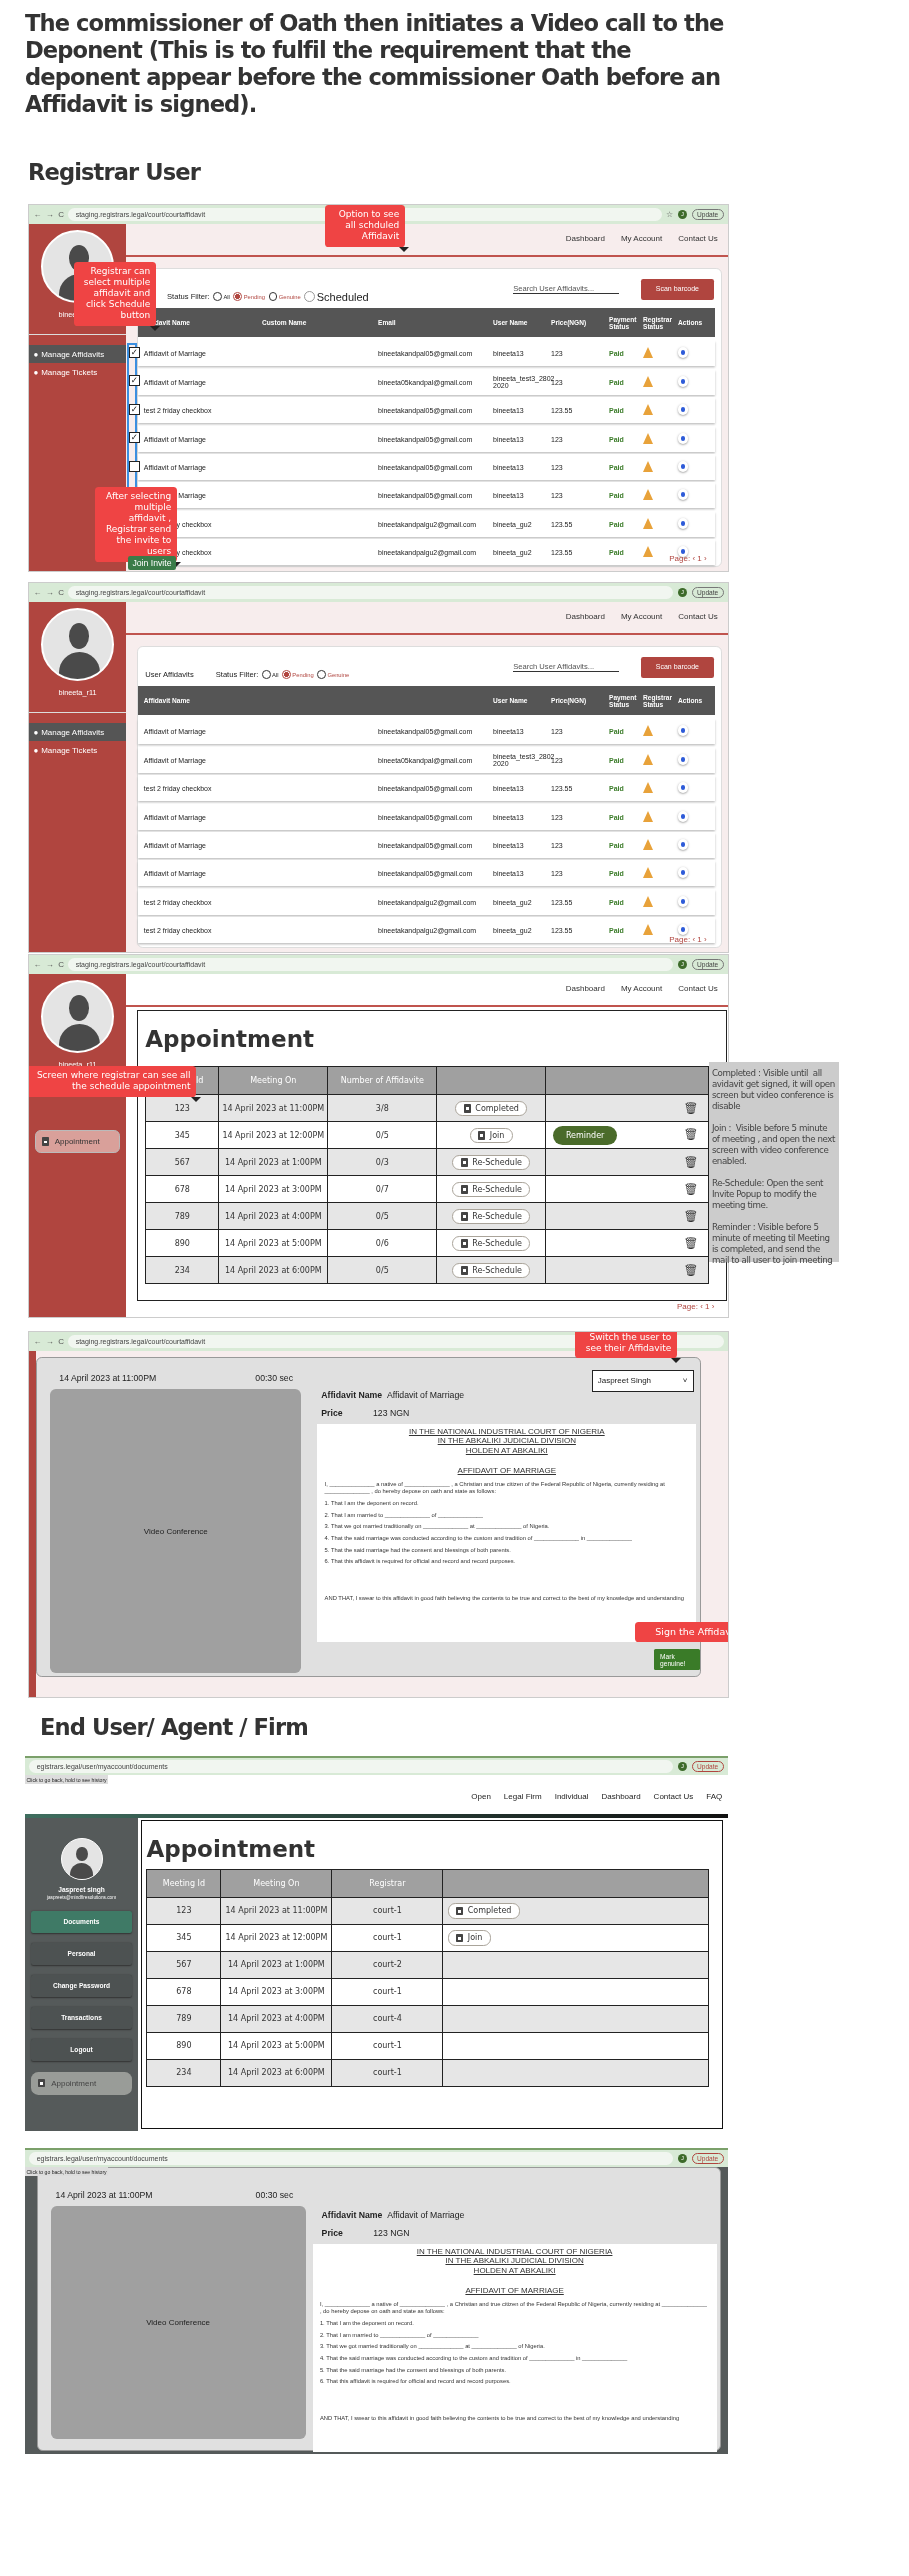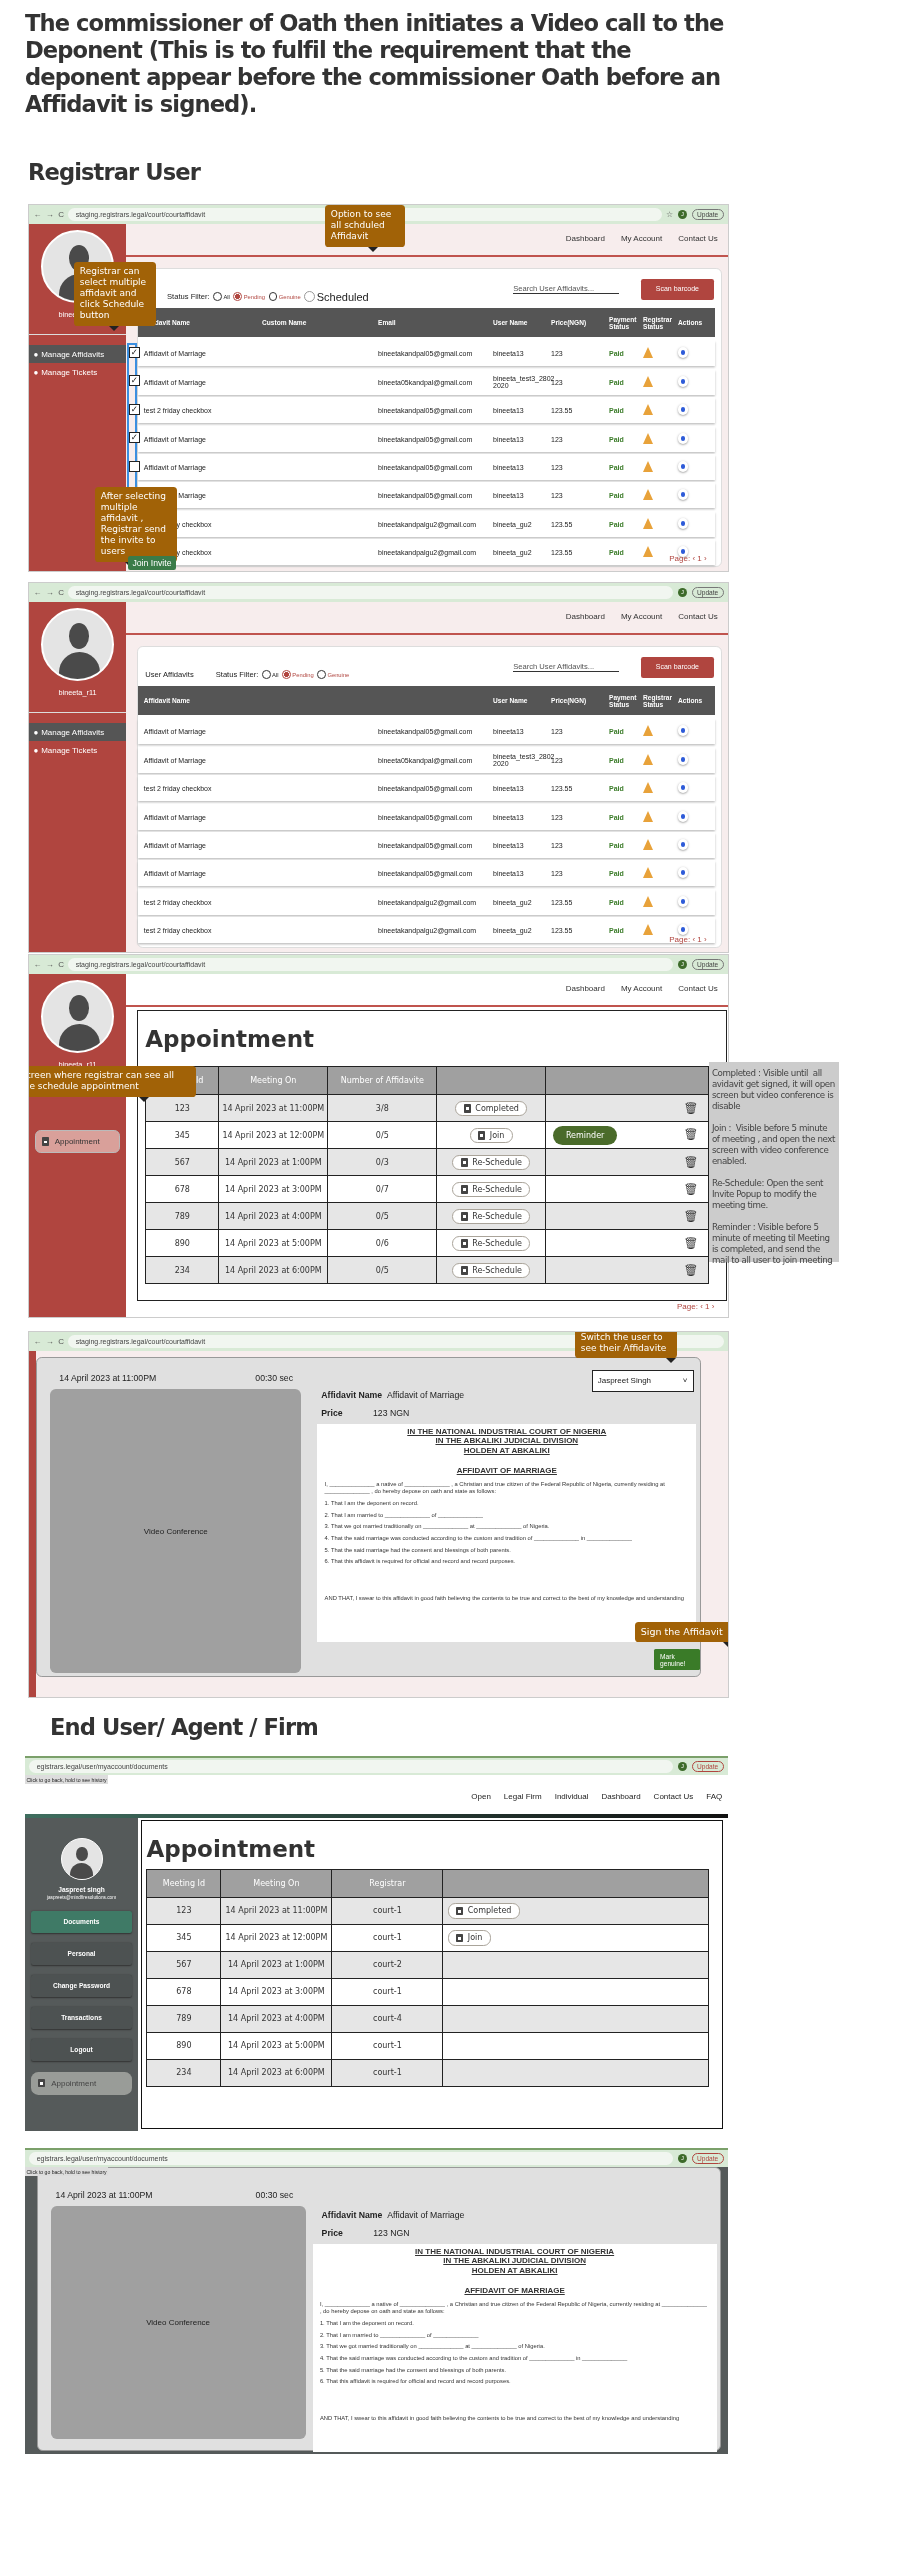--- a/index.html
+++ b/index.html
@@ -31,39 +31,39 @@
 .search{position:absolute;right:102px;top:14.6px;width:106px;border-bottom:0.7px solid #333;font-size:7.6px;color:#555}
 .scan{position:absolute;right:7.3px;top:10.2px;width:73px;height:20.4px;background:#b0453f;color:#fff;font-size:7px;text-align:center;line-height:20.4px;border-radius:2.2px}
 .thead{position:absolute;left:0;right:5.8px;top:39px;height:29px;background:#555;color:#fff;font-size:6.6px;font-weight:bold;display:flex;align-items:center}
 .row{position:absolute;left:0;right:5.8px;height:26px;background:#fff;box-shadow:0 1.5px 2.2px #bbb;font-size:7px;display:flex;align-items:center}
 .c1{width:124px;padding-left:5.8px}.c2{width:116px}.c3{width:115px}.c4{width:58px}.c5{width:58px}.c6{width:34px}.c7{width:35px}.c8{width:35px}
 .paid{color:#3a7b28;font-weight:bold}
 .tri{width:0;height:0;border-left:5.8px solid transparent;border-right:5.8px solid transparent;border-bottom:11px solid #e8a23a;display:inline-block}
 .eye{display:inline-block;width:10.2px;height:10.2px;border-radius:50%;background:#fff;box-shadow:0 0.7px 2.2px #999;position:relative}
 .eye:after{content:"";position:absolute;left:2.9px;top:2.9px;width:4.4px;height:4.4px;border-radius:50%;background:#2e5bd8}
 .pager{position:absolute;right:14.6px;bottom:2.9px;font-size:8px;color:#b0453f}
-.tip{position:absolute;background:#a16207;color:#fff;font:9px/11px "DejaVu Sans",sans-serif;text-align:left;border-radius:3.6px;padding:4.4px 5.8px;z-index:5}
+.tip{position:absolute;background:#ef4444;color:#fff;font:9px/11px "DejaVu Sans",sans-serif;text-align:right;border-radius:3.6px;padding:4.4px 5.8px;z-index:5}
 .tip:after{content:"";position:absolute;border:5.1px solid transparent}
 .tip.dn:after{top:100%;border-top-color:#222}
 .cb{display:inline-block;width:11px;height:11px;border:1.5px solid #222;background:#fff;font-size:8.7px;line-height:8px;text-align:center}
 .dlg{position:absolute;background:#fff;border-radius:4.4px;box-shadow:0 1.5px 5.8px #888;z-index:3}
 .apptable{border-collapse:collapse;font:8px "DejaVu Sans",sans-serif;color:#333}
 .apptable th{background:#a0a0a0;color:#fff;font-weight:normal;height:28px;border:0.7px solid #222}
 .apptable td{height:27px;border:0.7px solid #222;text-align:center}
 .apptable tr:nth-child(odd) td{background:#e6e6e6}
 .pill{display:inline-flex;align-items:center;gap:4.4px;border:1.5px solid #aaa49a;border-radius:7.3px;padding:2.2px 7.3px;background:#fff;font-size:8px}
 .cal{display:inline-block;width:7.3px;height:8.7px;background:#444;border-radius:0.7px;position:relative}
 .cal:after{content:"";position:absolute;left:2.2px;top:3.6px;width:2.9px;height:2.9px;background:#fff}
 .trash{display:inline-block;font-size:11.6px}
 .remind{display:inline-block;background:#4a6b2a;color:#fff;border-radius:10.2px;padding:5.1px 13px;font-size:8px}
 .note{position:absolute;background:#ccc;color:#444;font:8.7px/11px "DejaVu Sans",sans-serif;padding:5.8px 2.9px;letter-spacing:-0.4px}
 .vc{position:absolute;background:#e0e0e0;border-radius:5.8px;border:0.7px solid #999;z-index:4}
 .vcbox{position:absolute;background:#a0a0a0;border-radius:5.8px;font-size:8px;display:flex;align-items:center;justify-content:center;color:#222}
 .doc{position:absolute;background:#fff;font-size:5.8px;color:#333;overflow:hidden}
-.doc .hd{text-align:center;font-weight:bold;text-decoration:underline;font-size:8px;line-height:9.5px}
+.doc .hd{text-align:center;font-weight:normal;text-decoration:underline;font-size:8px;line-height:9.5px}
 .doc p{margin:4.4px 7.3px;line-height:7.3px}
 .green-btn{position:absolute;background:#3a7b28;color:#fff;font-size:6.6px;padding:3.6px 5.8px;border-radius:1.5px}
 </style>
 </head>
 <body>
 
 <div class="abs h1">The commissioner of Oath then initiates a Video call to the Deponent (This is to fulfil the requirement that the deponent appear before the commissioner Oath before an Affidavit is signed).</div>
 <div class="abs h2" style="left:28px;top:159px">Registrar User</div>
 
 <div class="shot" style="top:204px;height:368px">
@@ -515,21 +515,21 @@
         <p>5. That the said marriage had the consent and blessings of both parents.</p>
         <p>6. That this affidavit is required for official and record and record purposes.</p>
    <p style="margin-top:29px">AND THAT, I swear to this affidavit in good faith believing the contents to be true and correct to the best of my knowledge and understanding</p>
   </div>
   <div class="green-btn" style="left:617px;top:291px">Mark genuine!</div>
  </div>
  <div class="tip dn" style="left:546px;top:-4.4px;width:102px">Switch the user to see their Affidavite</div>
  <div class="tip dn" style="left:606px;top:290px;width:108px;font-size:9.5px">Sign the Affidavit</div>
 </div>
 
-<div class="abs h2" style="left:50px;top:1714px">End User/ Agent / Firm</div>
+<div class="abs h2" style="left:40px;top:1714px">End User/ Agent / Firm</div>
 
 <div class="shot" style="left:25px;top:1756px;width:703px;height:382px;background:#fff;border:none">
  <div class="chrome" style="border-top:2.2px solid #7ba06a">
       <div class="url">egistrars.legal/user/myaccount/documents</div>
       <span class="avt">J</span>
       <span class="upd red">Update</span>
     </div>
  <div class="abs" style="left:0;top:19px;background:#ddd;font-size:5.1px;padding:1.5px">Click to go back, hold to see history</div>
  <div class="abs" style="right:5.8px;top:36px;display:flex;gap:13px;font-size:8px">
   <span>Open</span>

